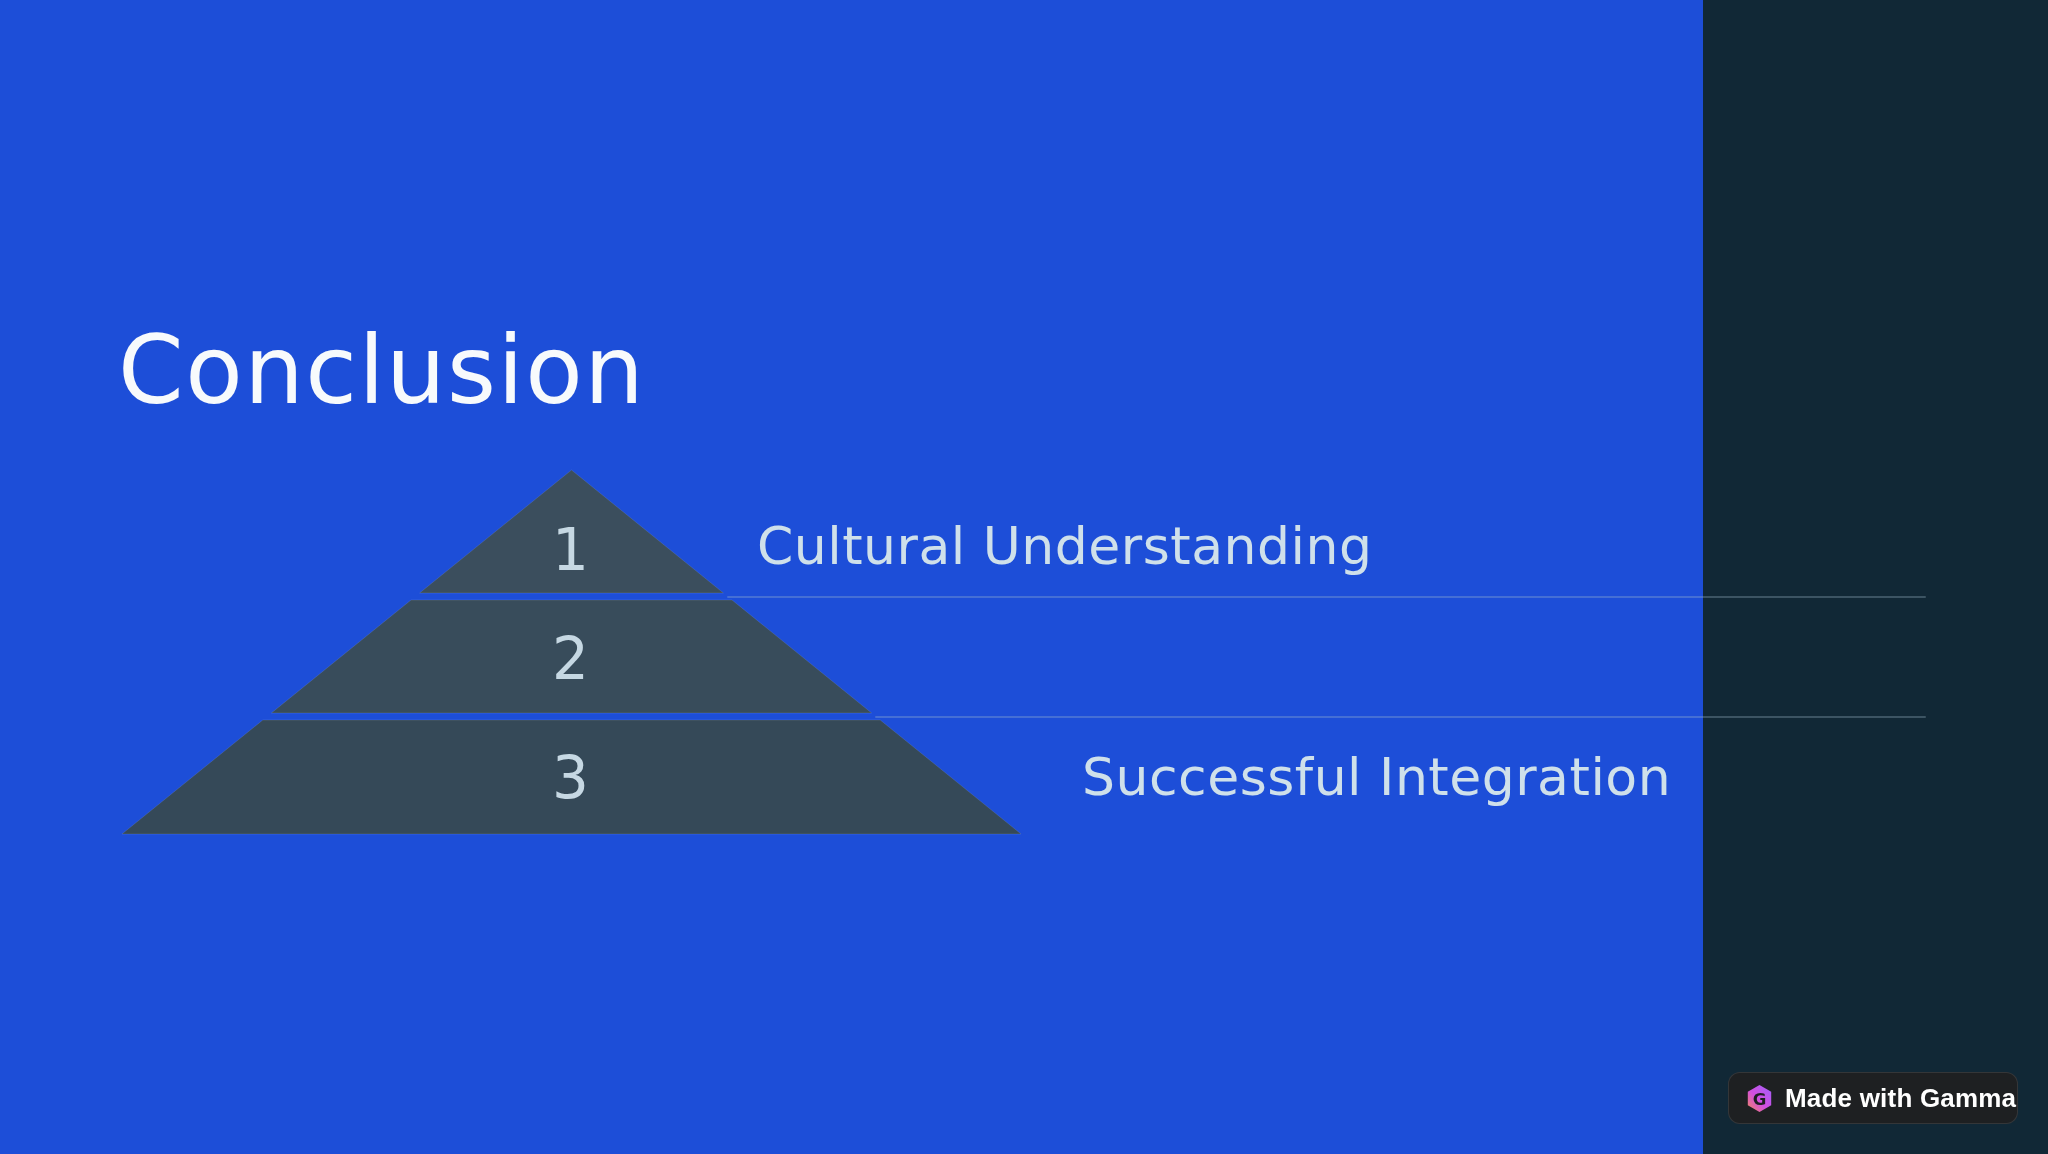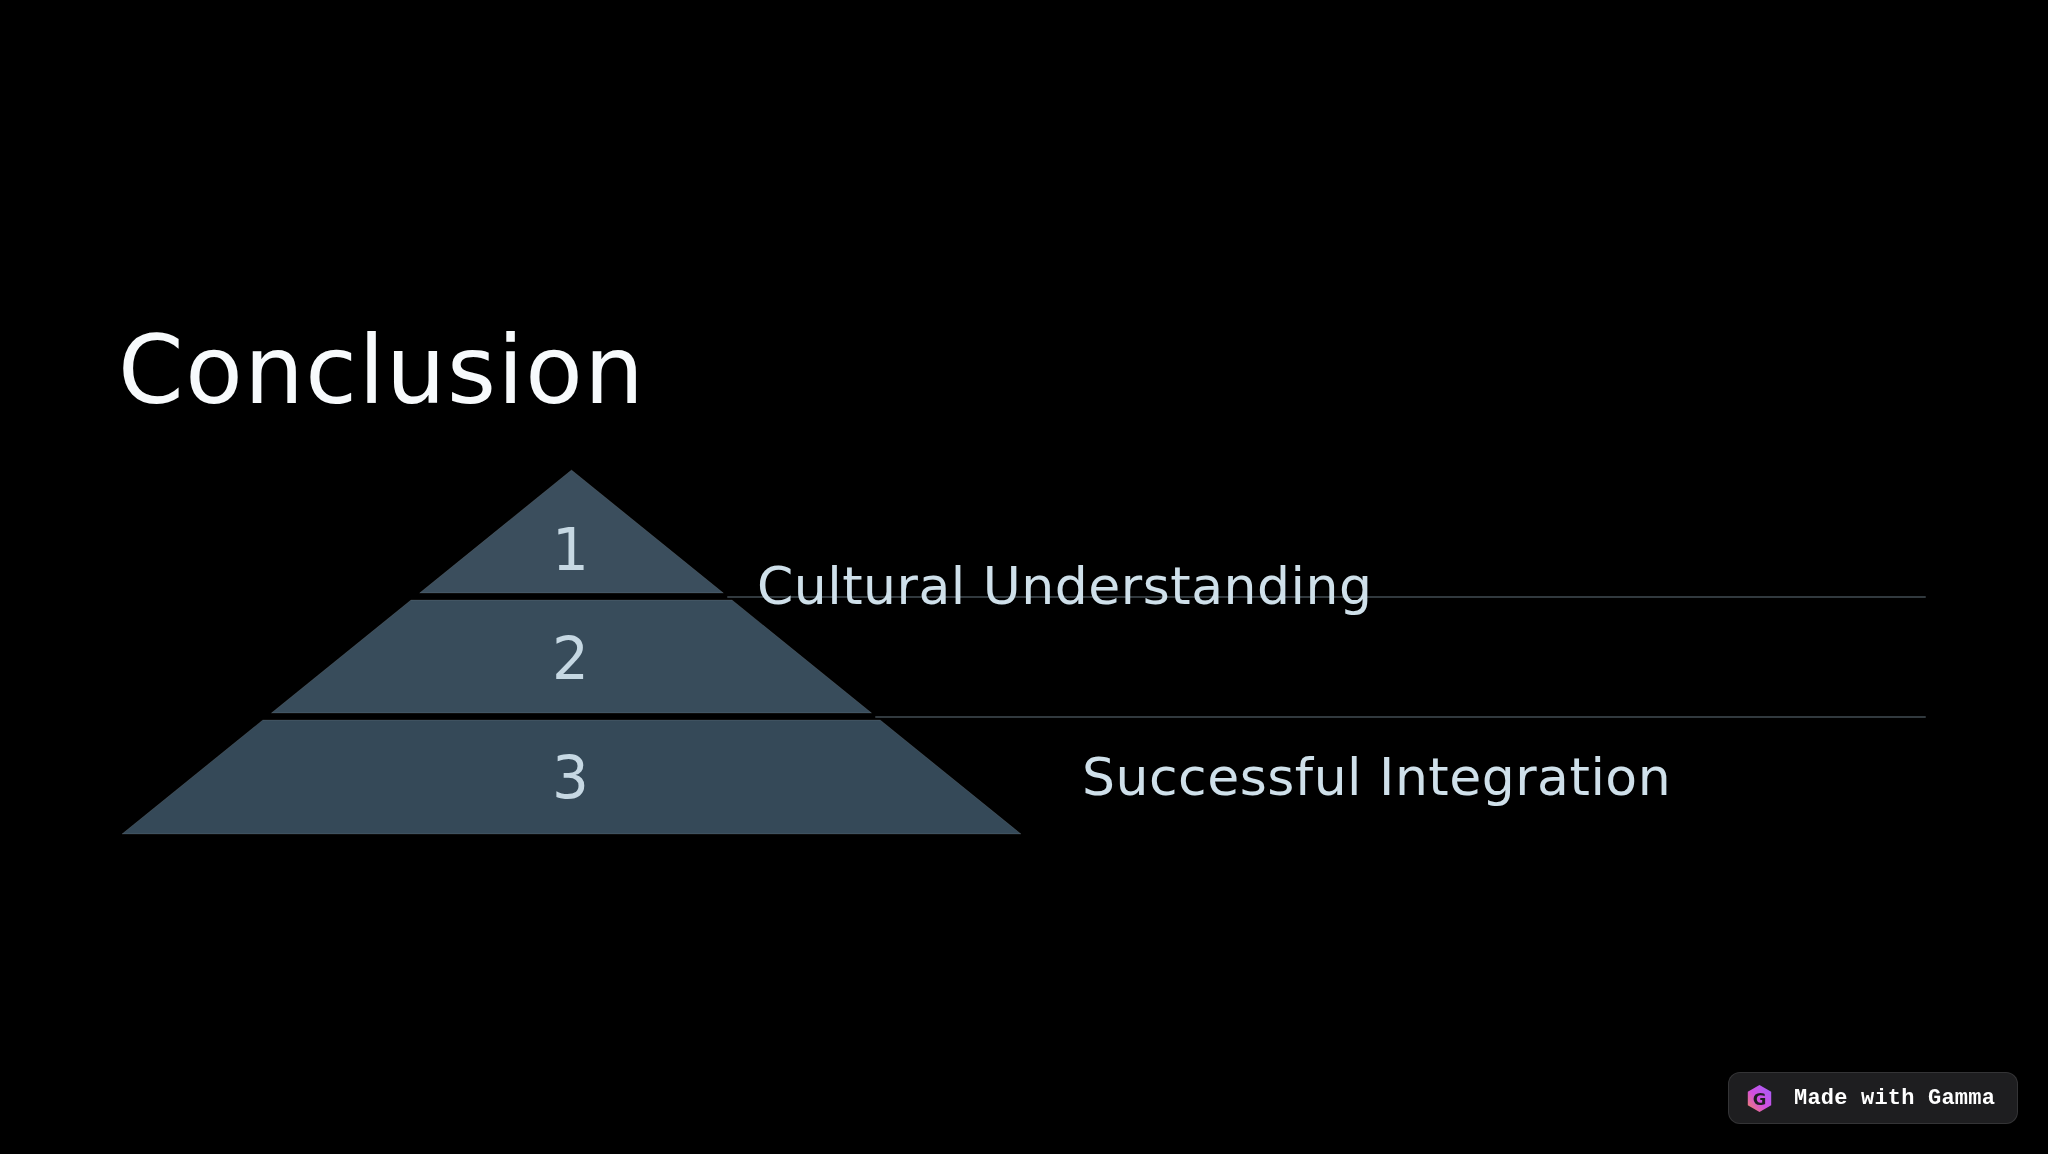--- a/index.html
+++ b/index.html
@@ -5,23 +5,23 @@
   * { margin: 0; padding: 0; box-sizing: border-box; }
   html, body { width: 2048px; height: 1154px; overflow: hidden; }
   body {
     background: #112836;
     font-family: "DejaVu Sans", sans-serif;
     position: relative;
   }
   .slide {
     position: absolute;
     inset: 0;
-    width: 2048px;
+    width: 1703px;
     height: 1154px;
-    background: #000000;
+    background: #1d4ed8;
   }
   .slide-title {
     position: absolute;
     left: 118px;
     top: 318px;
     font-size: 94px;
     font-weight: 500;
     letter-spacing: 1.5px;
     color: #f7fafc;
     line-height: 1.12;
@@ -52,21 +52,21 @@
   .tier-number.n3 { top: 749px; }
   .tier-label {
     position: absolute;
     font-size: 52px;
     line-height: 58px;
     font-weight: 400;
     letter-spacing: 0.5px;
     color: #cfe0ea;
     white-space: nowrap;
   }
-  .tier-label.l1 { left: 757px; top: 517px; margin-top: 40px; }
+  .tier-label.l1 { left: 757px; top: 517px; }
   .tier-label.l2 { left: 901px; top: 629px; }
   .tier-label.l3 { left: 1082px; top: 748px; }
   .row-divider {
     position: absolute;
     height: 2px;
     background: rgba(163, 190, 204, 0.30);
     border-radius: 1px;
   }
   .row-divider.d1 { left: 727px; top: 596px; width: 1199px; }
   .row-divider.d2 { left: 875px; top: 716px; width: 1051px; }
@@ -84,27 +84,26 @@
     gap: 11px;
     padding: 0 16px;
     cursor: pointer;
   }
   .gamma-badge .badge-icon {
     width: 29px;
     height: 29px;
     flex: 0 0 auto;
   }
   .gamma-badge .badge-text {
-    font-family: Liberation Mono, monospace;
-    font-size: 22px;
+    font-family: Liberation Sans, sans-serif;
+    font-size: 26px;
     font-weight: 700;
     color: #ffffff;
     white-space: nowrap;
     letter-spacing: 0.2px;
-    margin-left: 9px;
   }
 </style>
 </head>
 <body>
 
 <div class="slide">
 
   <h1 class="slide-title">Conclusion</h1>
 
   <div class="diagram">

